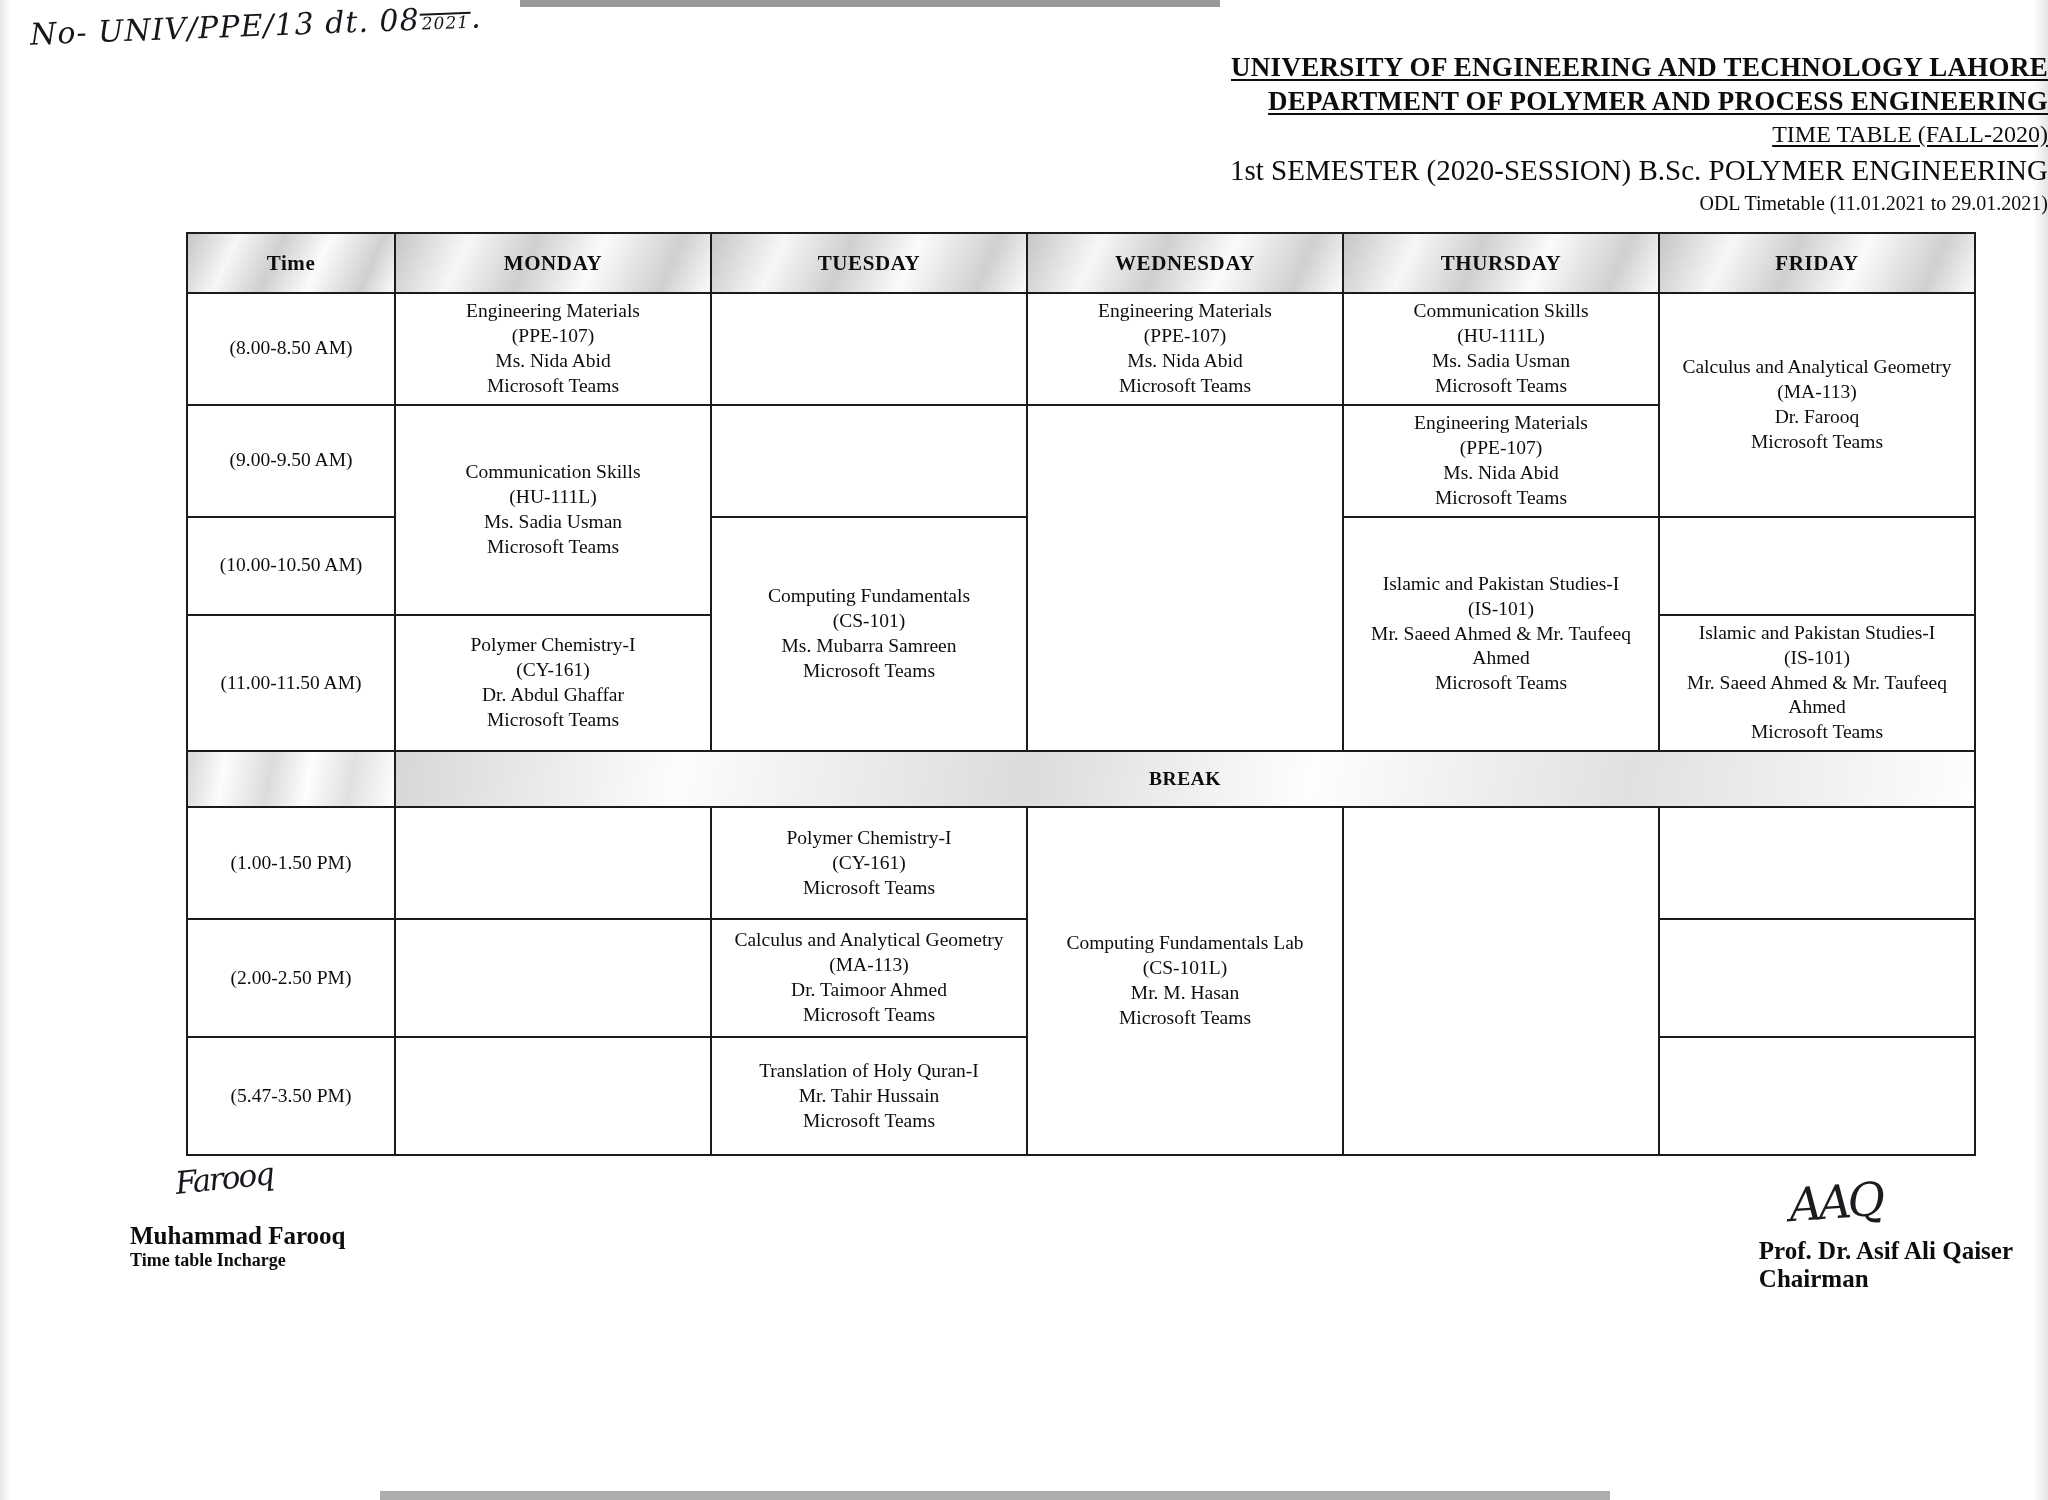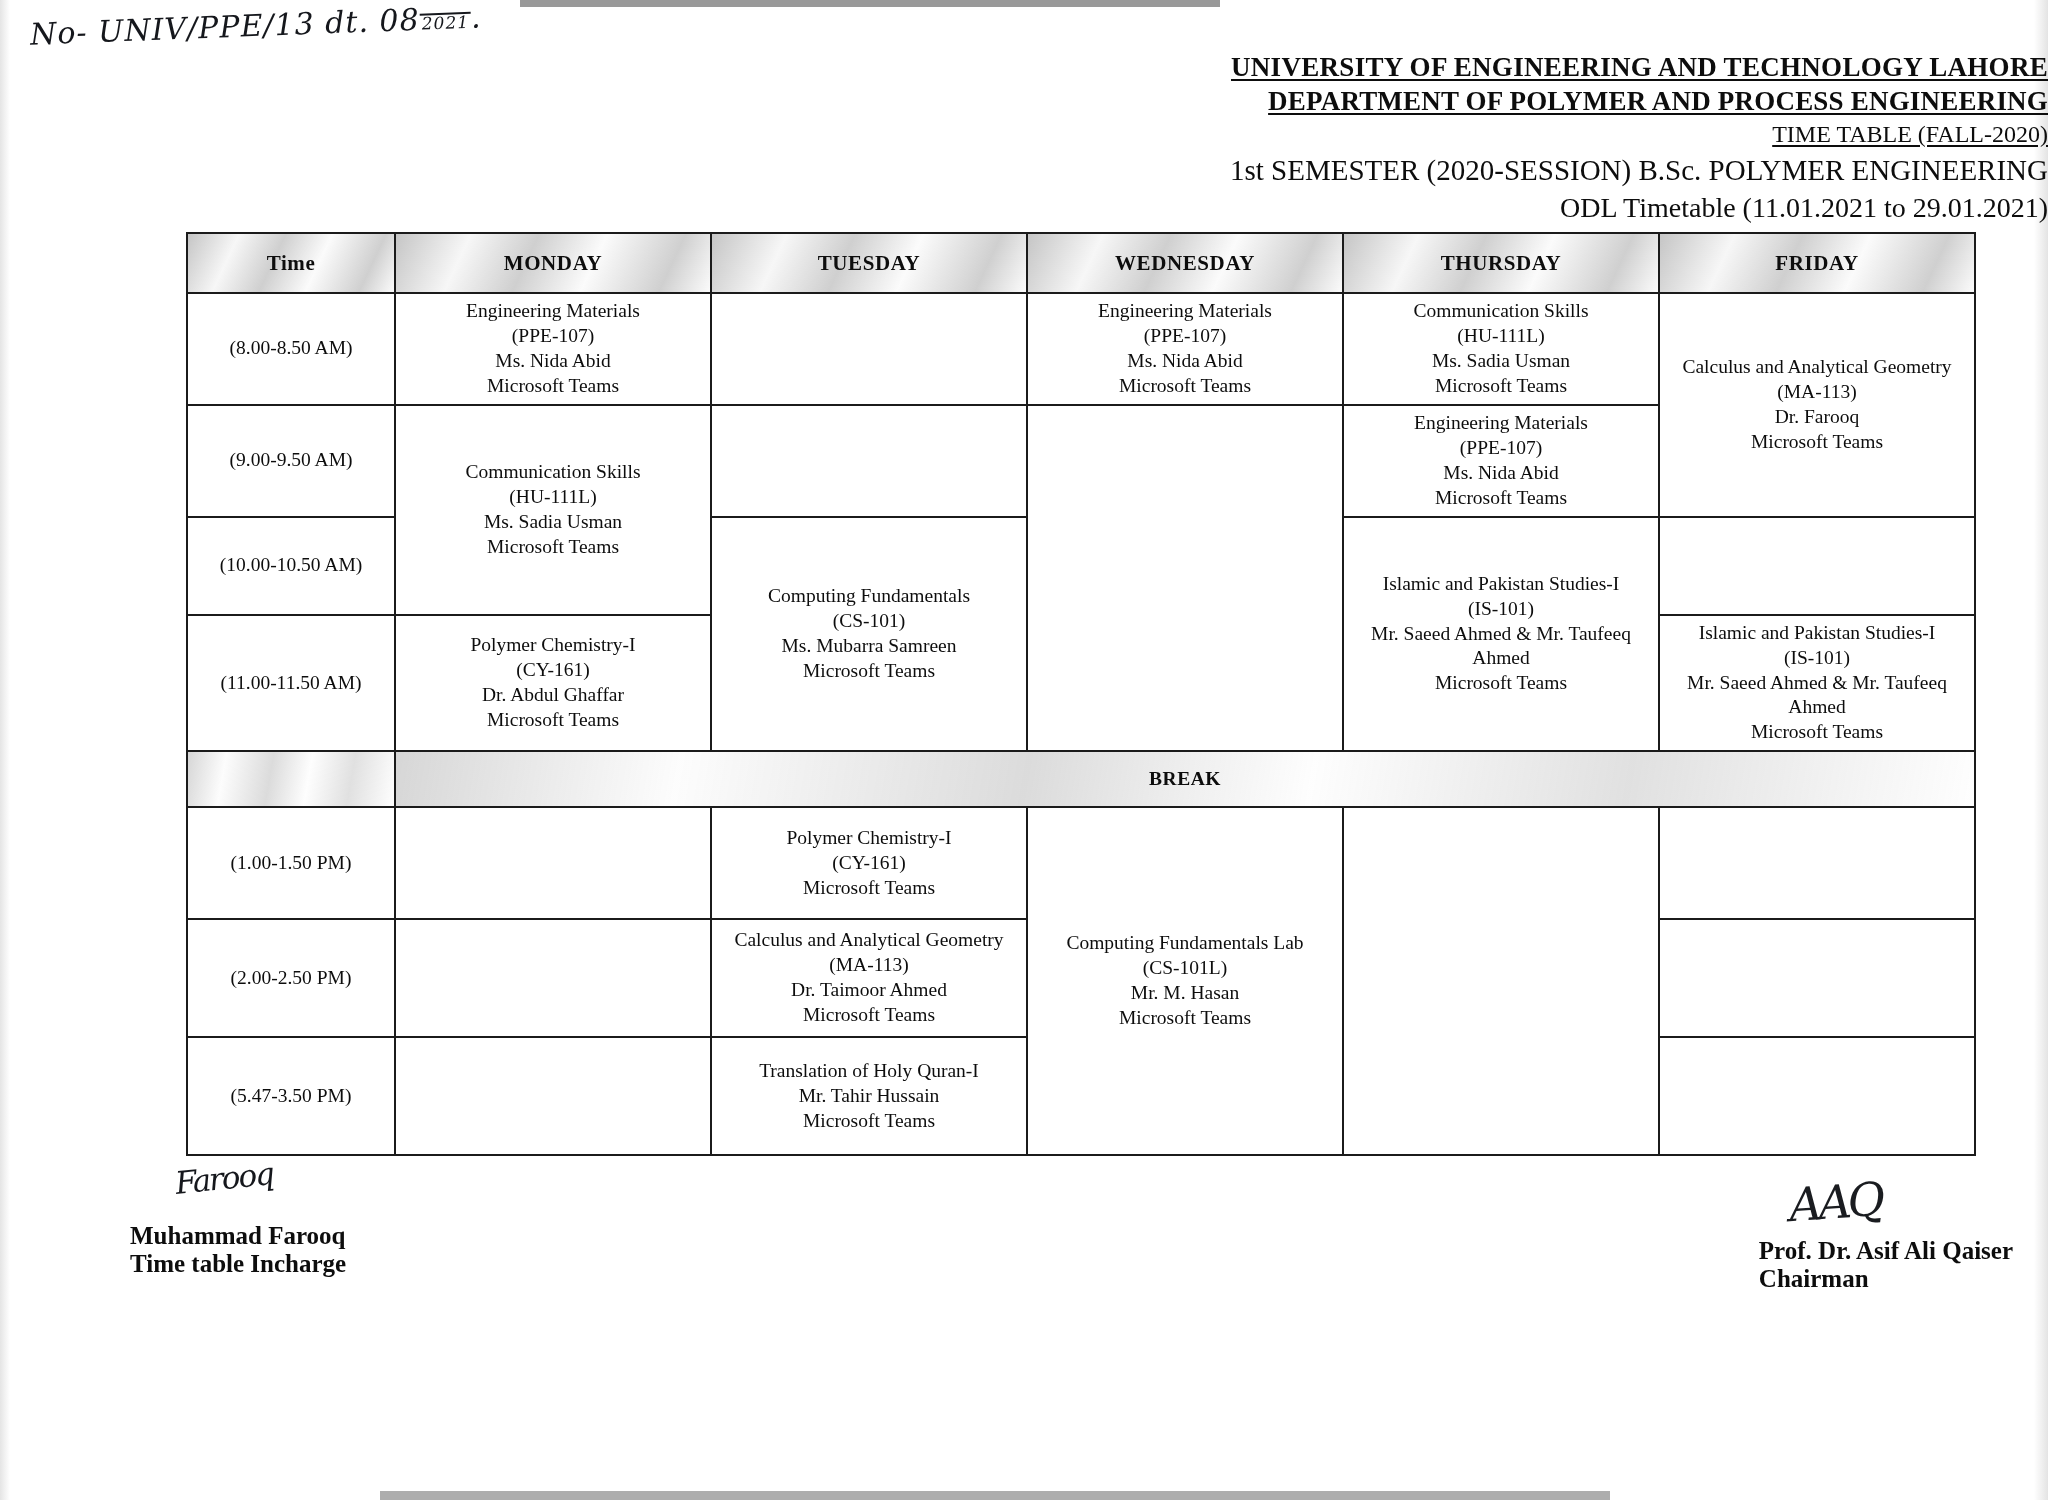--- a/index.html
+++ b/index.html
@@ -93,21 +93,21 @@
     text-decoration: underline;
     text-underline-offset: 3px;
   }
   .header .l4 {
     font-weight: normal;
     font-size: 29px;
     margin-top: 6px;
     padding-left: 12px;
   }
   .header .l5 {
-    font-size: 28px;
+    font-size: 20px;
     margin-top: 5px;
     margin-left: 48px;
   }
 
   
   .tt-wrap {
     position: absolute;
     left: 186px;
     top: 232px;
     width: 1790px;
@@ -173,21 +173,21 @@
   .sig-left .name {
     font-family: "Liberation Serif", serif;
     font-weight: bold;
     font-size: 25px;
     margin-top: 26px;
     margin-left: -45px;
   }
   .sig-left .role {
     font-family: "Liberation Serif", serif;
     font-weight: bold;
-    font-size: 25px;
+    font-size: 18px;
     margin-left: -45px;
   }
   .sig-right {
     position: absolute;
     right: 35px;
     top: 1175px;
     text-align: left;
   }
   .sig-right .scribble {
     font-family: "DejaVu Serif", serif;

